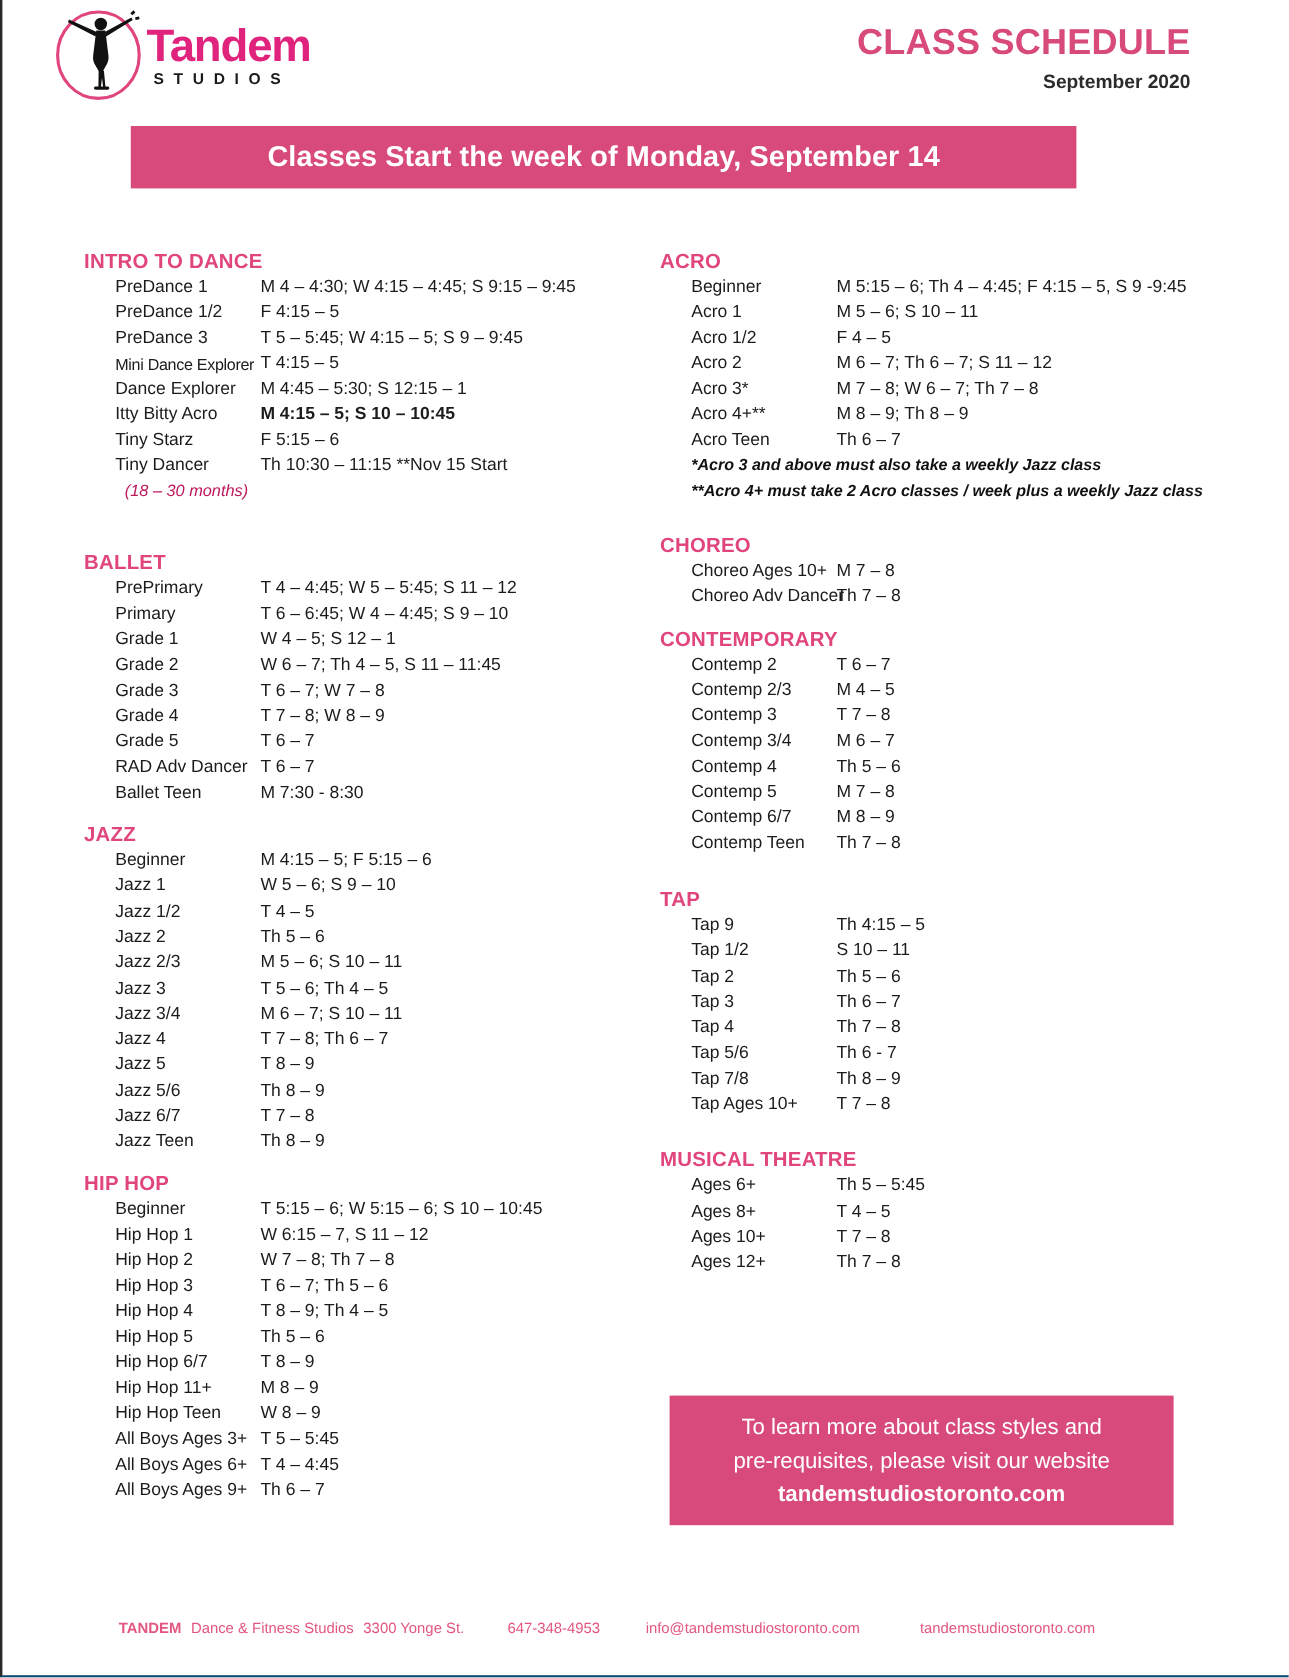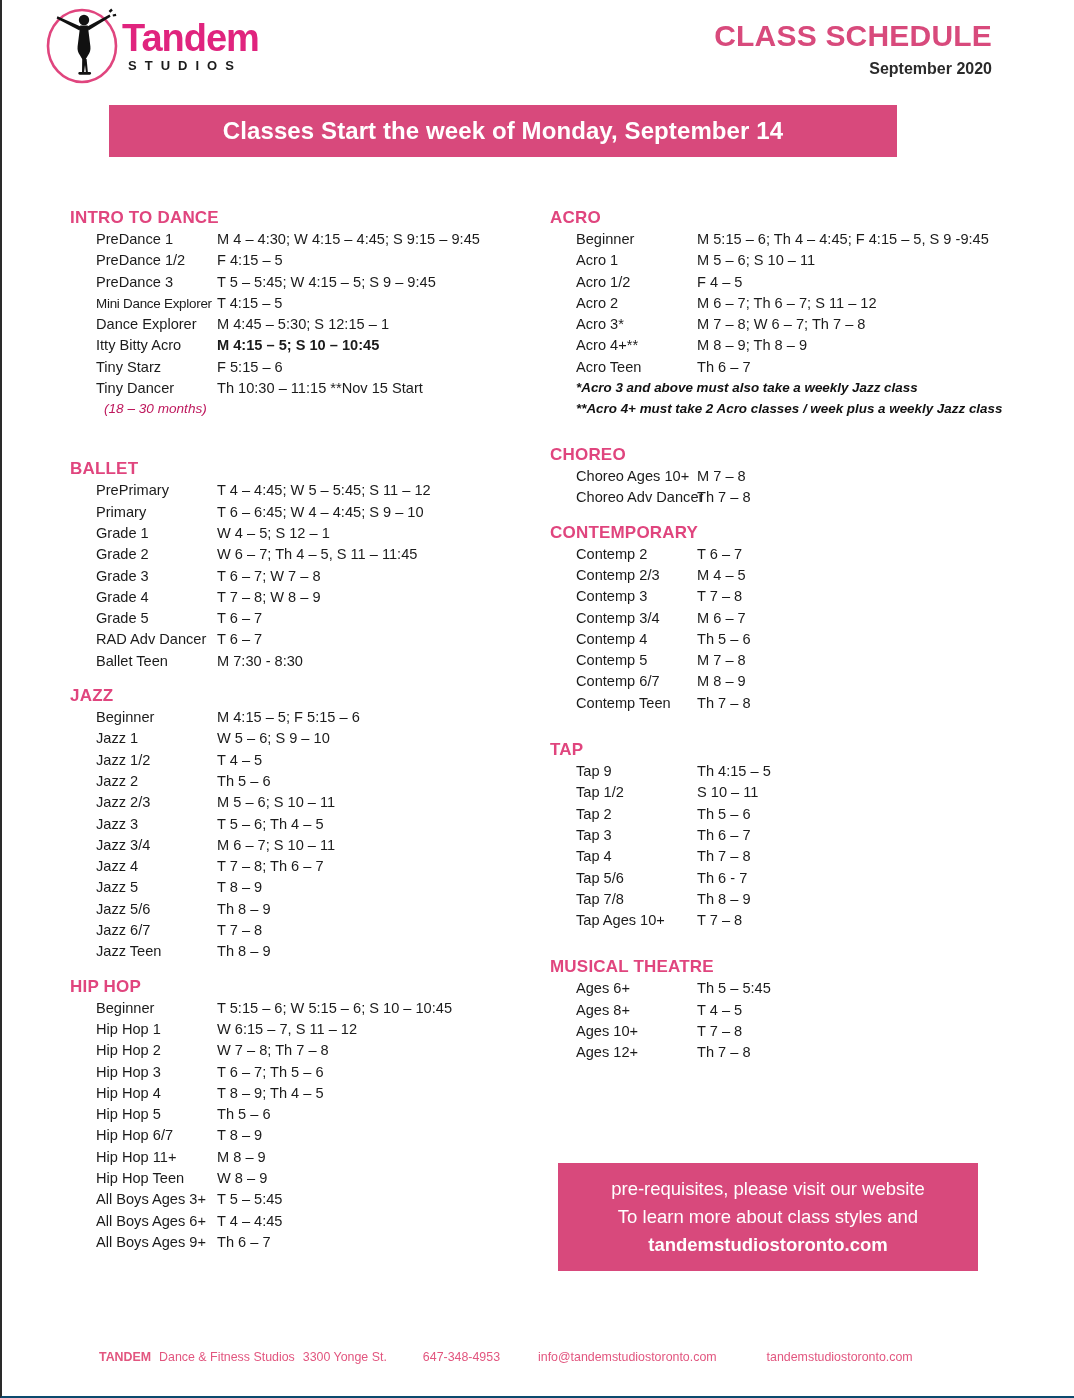--- a/index.html
+++ b/index.html
@@ -553,22 +553,22 @@
           </div>
           <div class="row">
             <div class="name">Ages 12+</div>
             <div class="time">Th 7 – 8</div>
           </div>
         </div>
       </div>
     </div>
 
   <div class="callout">
+    <div class="callout-line">To learn more about class styles and</div>
     <div class="callout-line">pre-requisites, please visit our website</div>
-    <div class="callout-line">To learn more about class styles and</div>
     <div class="callout-line strong">tandemstudiostoronto.com</div>
   </div>
 
   <div class="footer">
     <span class="fb">TANDEM</span>
     <span class="sp1">Dance &amp; Fitness Studios</span>
     <span class="sp1">3300 Yonge St.</span>
     <span class="sp2">647-348-4953</span>
     <span class="sp3">info@tandemstudiostoronto.com</span>
     <span class="sp4">tandemstudiostoronto.com</span>

